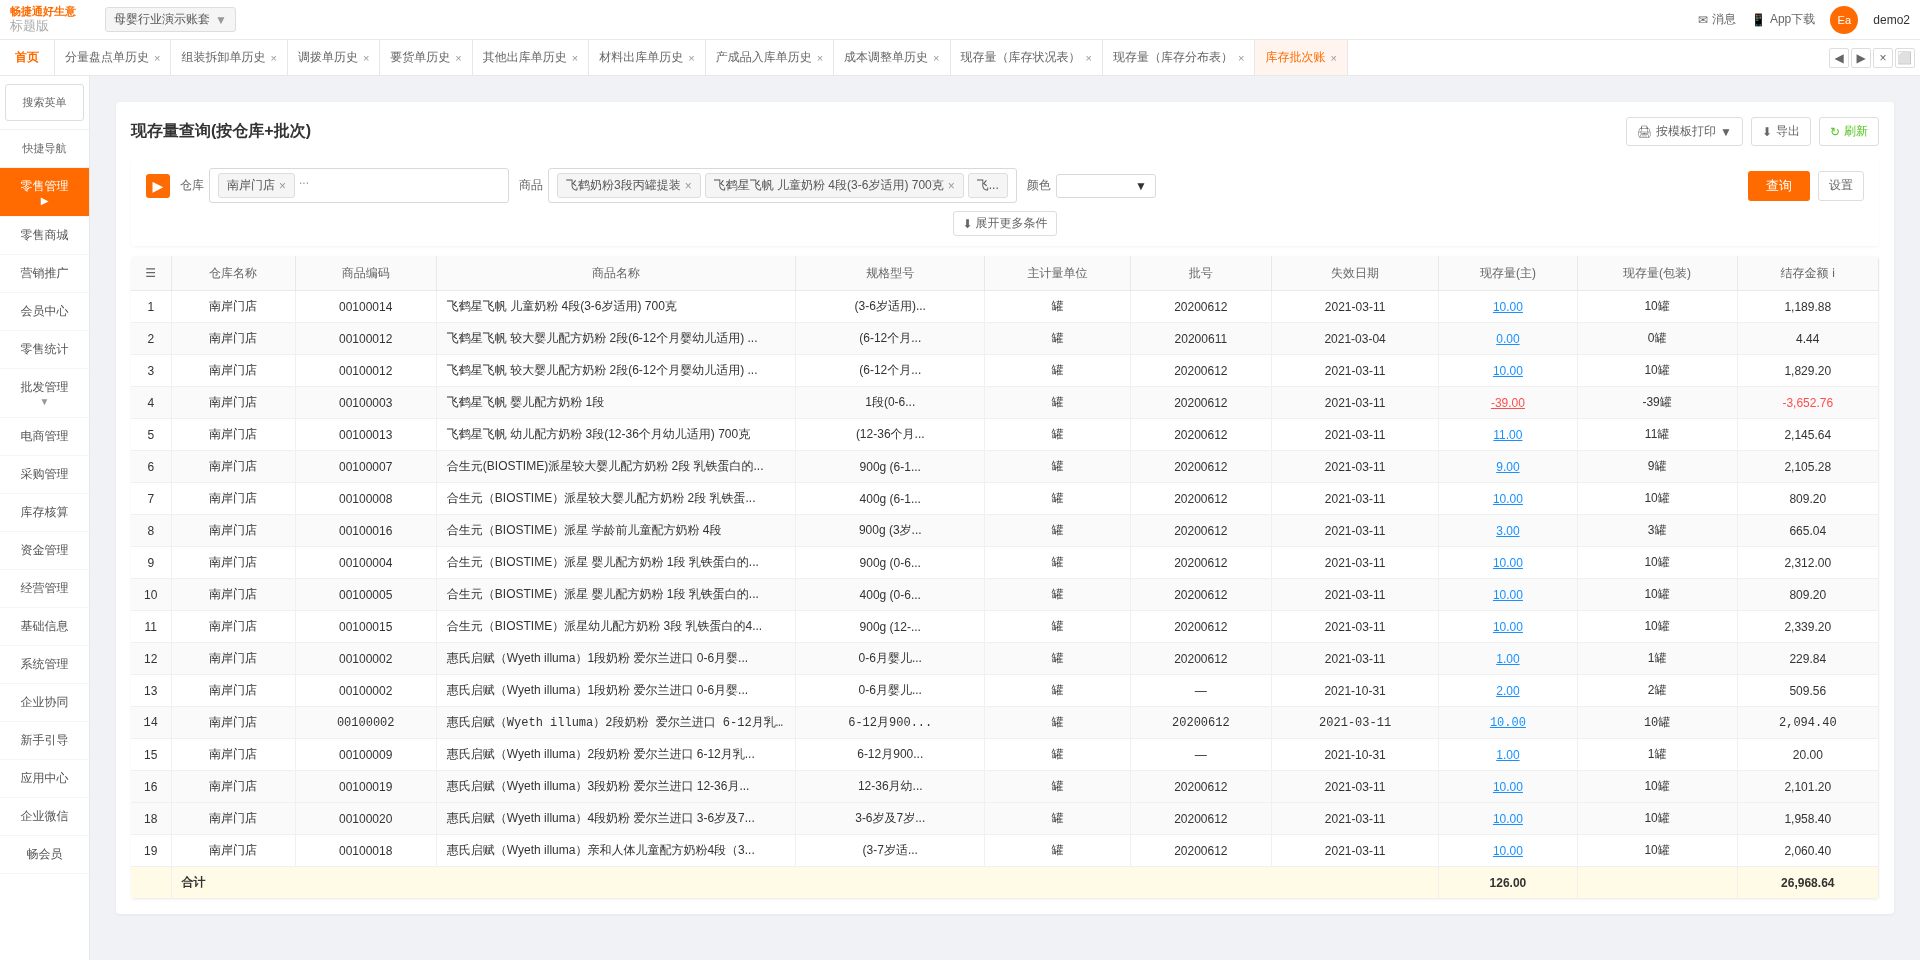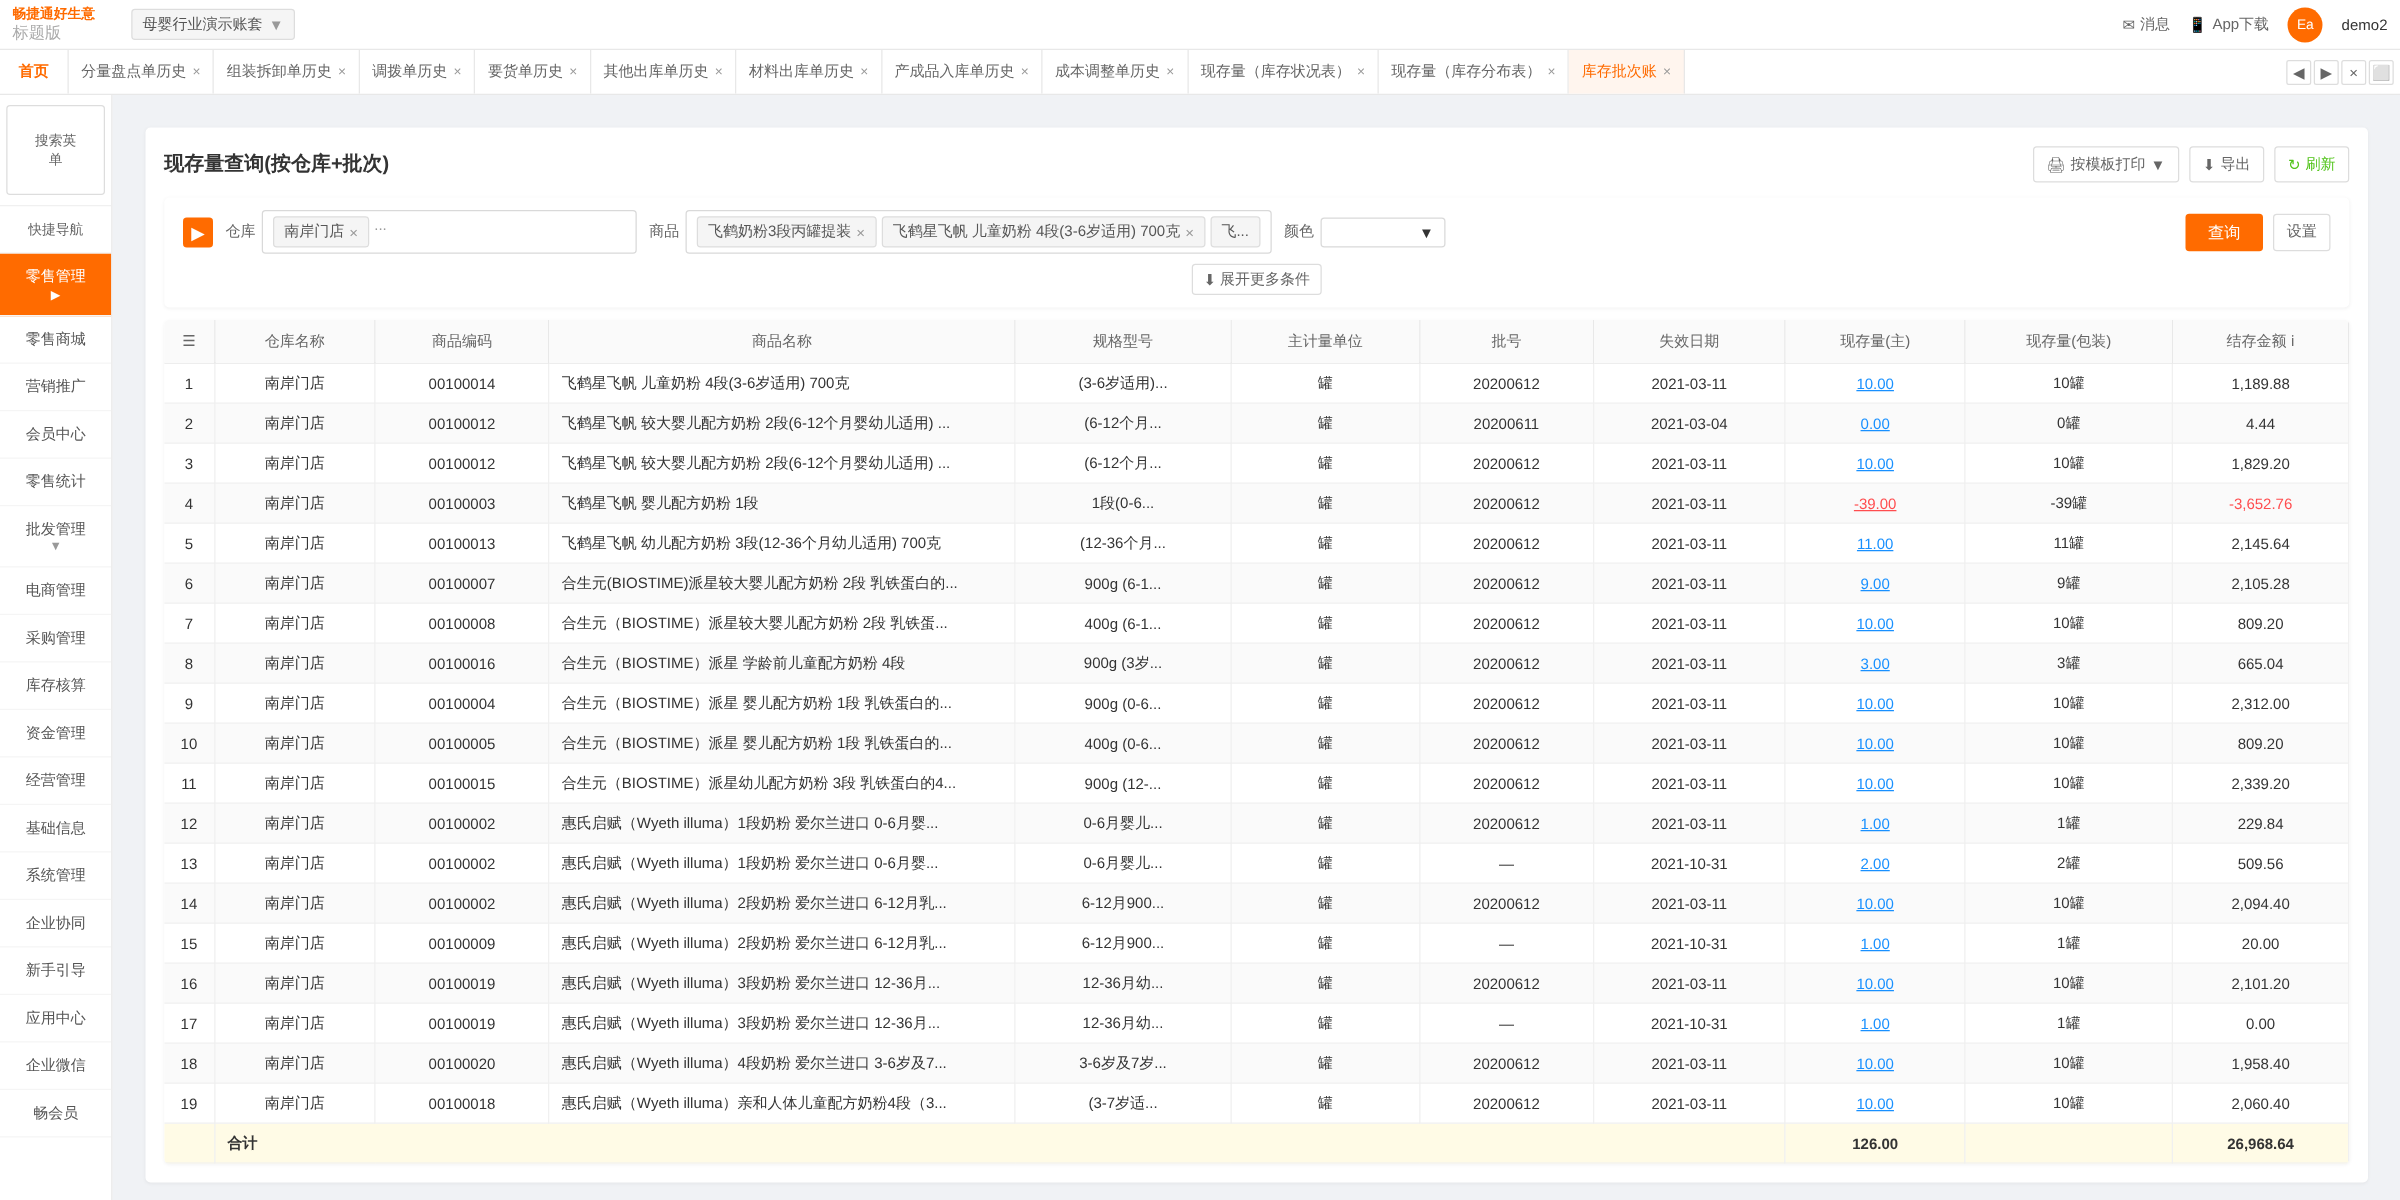--- a/index.html
+++ b/index.html
@@ -24,21 +24,21 @@
     .tab-close { margin-left: 5px; color: #999; font-size: 11px; cursor: pointer; }
     .tab-nav-arrows { display: flex; align-items: center; margin-left: auto; gap: 2px; padding: 0 5px; }
     .tab-nav-btn { width: 20px; height: 20px; display: flex; align-items: center; justify-content: center; cursor: pointer; color: #666; border: 1px solid #ddd; border-radius: 2px; }
 
     
     .main-layout { display: flex; height: calc(100vh - 76px); }
     
     
     .sidebar { width: 90px; background: #fff; border-right: 1px solid #e8e8e8; display: flex; flex-direction: column; overflow-y: auto; flex-shrink: 0; }
     .sidebar-search { padding: 8px 5px; border-bottom: 1px solid #f0f0f0; }
-    .sidebar-search-btn { width: 100%; background: #fff; border: 1px solid #ddd; border-radius: 3px; padding: 20px; font-size: 11px; color: #666; cursor: pointer; text-align: center; }
+    .sidebar-search-btn { width: 100%; background: #fff; border: 1px solid #ddd; border-radius: 3px; padding: 10px; font-size: 11px; color: #666; cursor: pointer; text-align: center; }
     .sidebar-nav { padding: 5px 0; border-bottom: 1px solid #f0f0f0; }
     .sidebar-nav-btn { width: 100%; padding: 6px 5px; font-size: 11px; color: #666; cursor: pointer; text-align: center; background: none; border: none; }
     .sidebar-item { padding: 10px 5px; text-align: center; cursor: pointer; font-size: 12px; color: #555; border-bottom: 1px solid #f5f5f5; }
     .sidebar-item.active { background: #ff6b00; color: #fff; }
     .sidebar-item .item-arrow { font-size: 10px; color: #999; }
     .sidebar-item.active .item-arrow { color: #fff; }
 
     
     .content-area { flex: 1; overflow-y: auto; padding: 16px; background: #f0f2f5; }
     .page-title { font-size: 16px; font-weight: bold; color: #333; }
@@ -496,21 +496,21 @@
       <td>00100002</td>
       <td class="product-name">惠氏启赋（Wyeth illuma）1段奶粉 爱尔兰进口 0-6月婴...</td>
       <td>0-6月婴儿...</td>
       <td>罐</td>
       <td>—</td>
       <td>2021-10-31</td>
       <td class="number">2.00</td>
       <td>2罐</td>
       <td class="">509.56</td>
     </tr>
-              <tr style="background: rgb(250, 250, 250);">
+              <tr style="background: rgb(250, 250, 250); font-family: Liberation Mono, monospace;">
       <td>14</td>
       <td>南岸门店</td>
       <td>00100002</td>
       <td class="product-name">惠氏启赋（Wyeth illuma）2段奶粉 爱尔兰进口 6-12月乳...</td>
       <td>6-12月900...</td>
       <td>罐</td>
       <td>20200612</td>
       <td>2021-03-11</td>
       <td class="number">10.00</td>
       <td>10罐</td>
@@ -534,33 +534,20 @@
       <td>南岸门店</td>
       <td>00100019</td>
       <td class="product-name">惠氏启赋（Wyeth illuma）3段奶粉 爱尔兰进口 12-36月...</td>
       <td>12-36月幼...</td>
       <td>罐</td>
       <td>20200612</td>
       <td>2021-03-11</td>
       <td class="number">10.00</td>
       <td>10罐</td>
       <td class="">2,101.20</td>
-    </tr>
-              <tr style="background: rgb(255, 255, 255);">
-      <td>17</td>
-      <td>南岸门店</td>
-      <td>00100019</td>
-      <td class="product-name">惠氏启赋（Wyeth illuma）3段奶粉 爱尔兰进口 12-36月...</td>
-      <td>12-36月幼...</td>
-      <td>罐</td>
-      <td>—</td>
-      <td>2021-10-31</td>
-      <td class="number">1.00</td>
-      <td>1罐</td>
-      <td class="">0.00</td>
     </tr>
               <tr style="background: rgb(250, 250, 250);">
       <td>18</td>
       <td>南岸门店</td>
       <td>00100020</td>
       <td class="product-name">惠氏启赋（Wyeth illuma）4段奶粉 爱尔兰进口 3-6岁及7...</td>
       <td>3-6岁及7岁...</td>
       <td>罐</td>
       <td>20200612</td>
       <td>2021-03-11</td>

